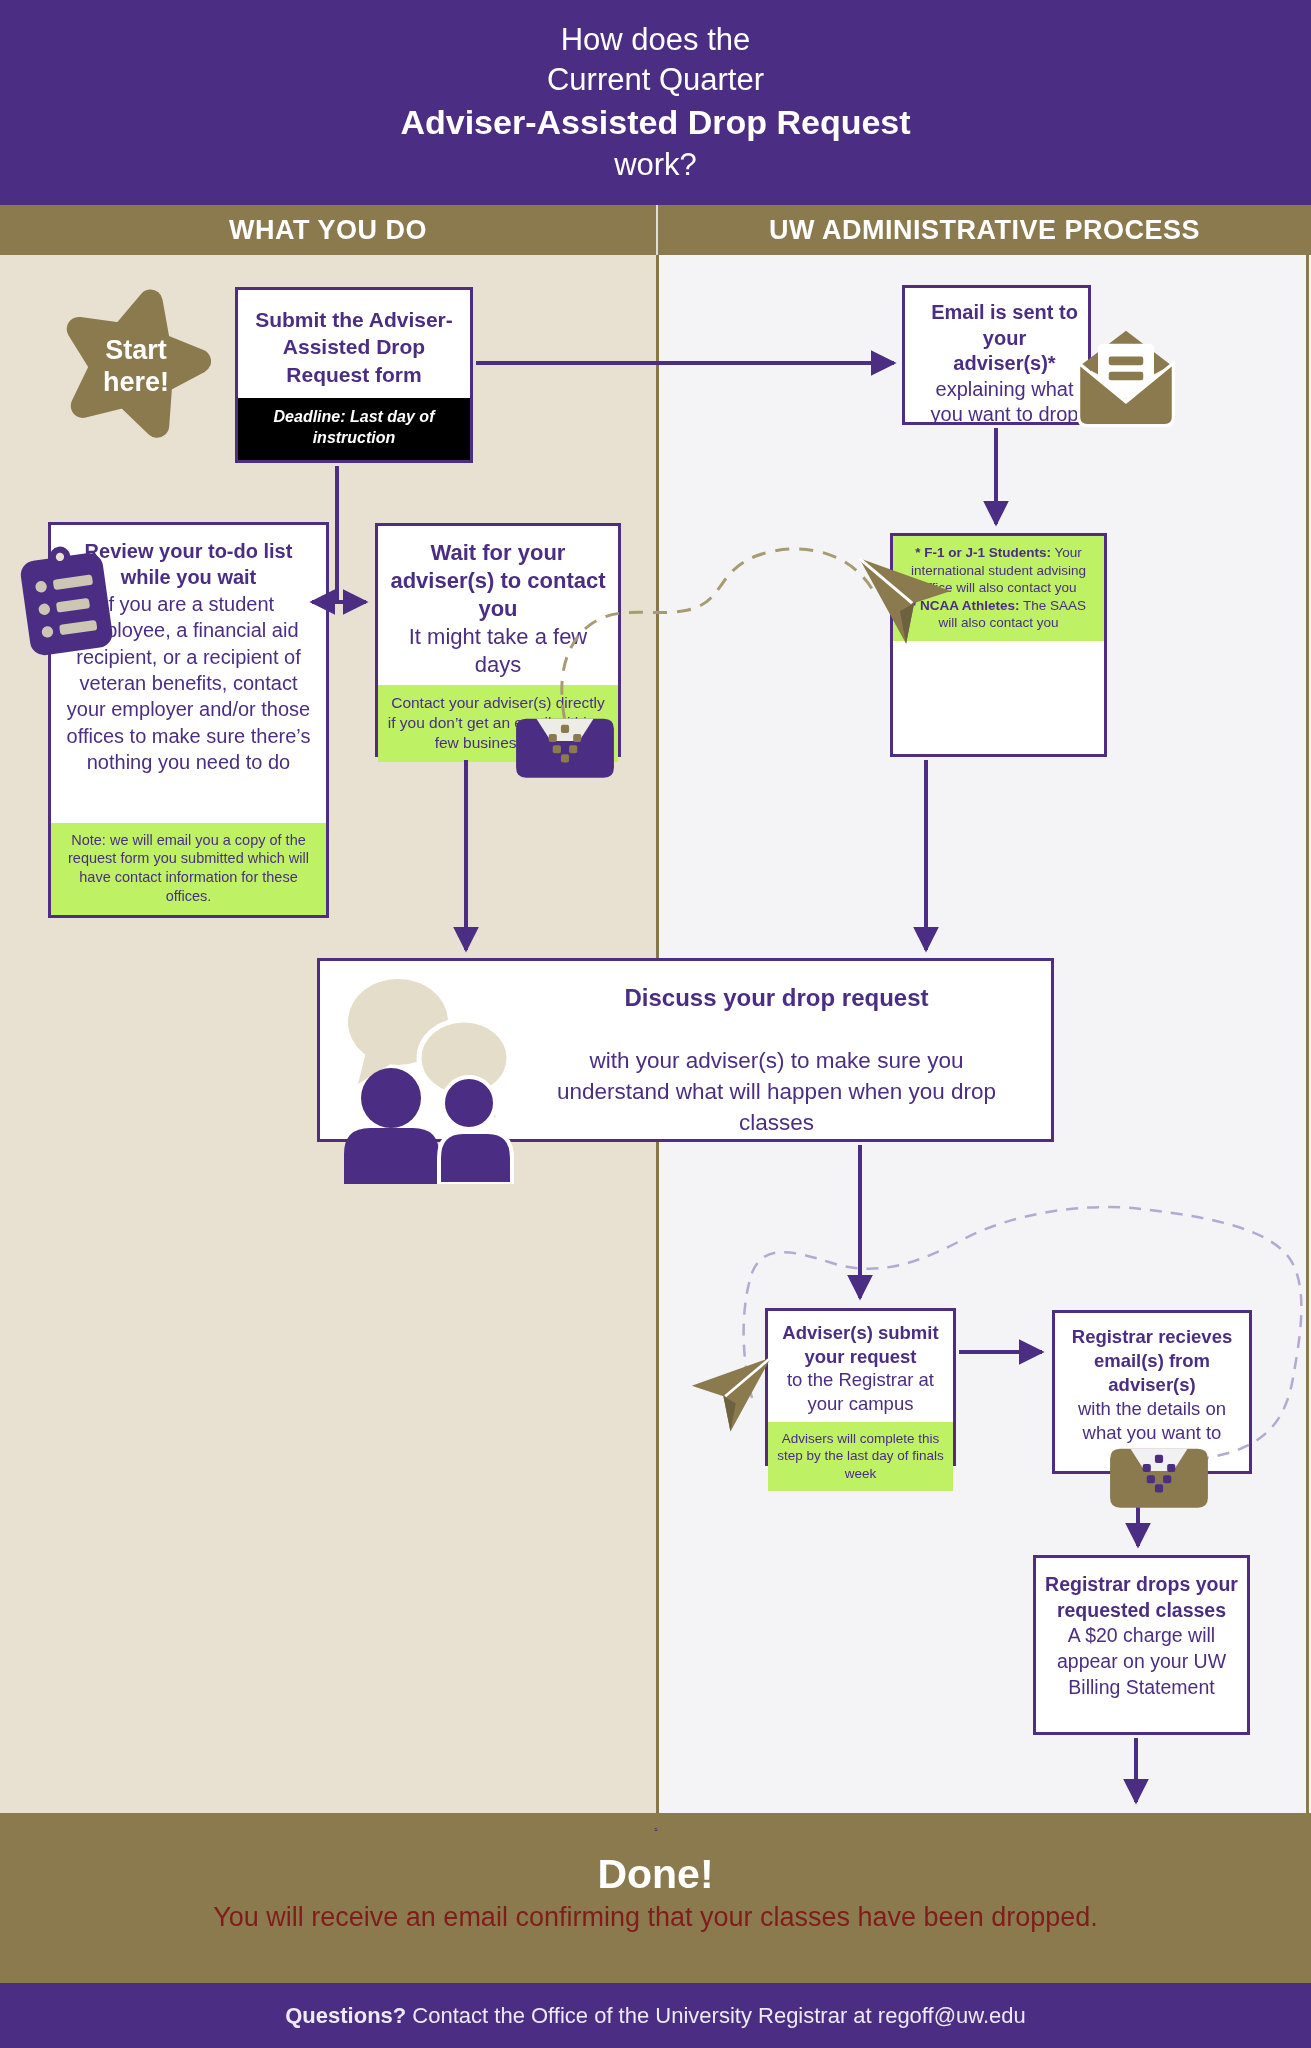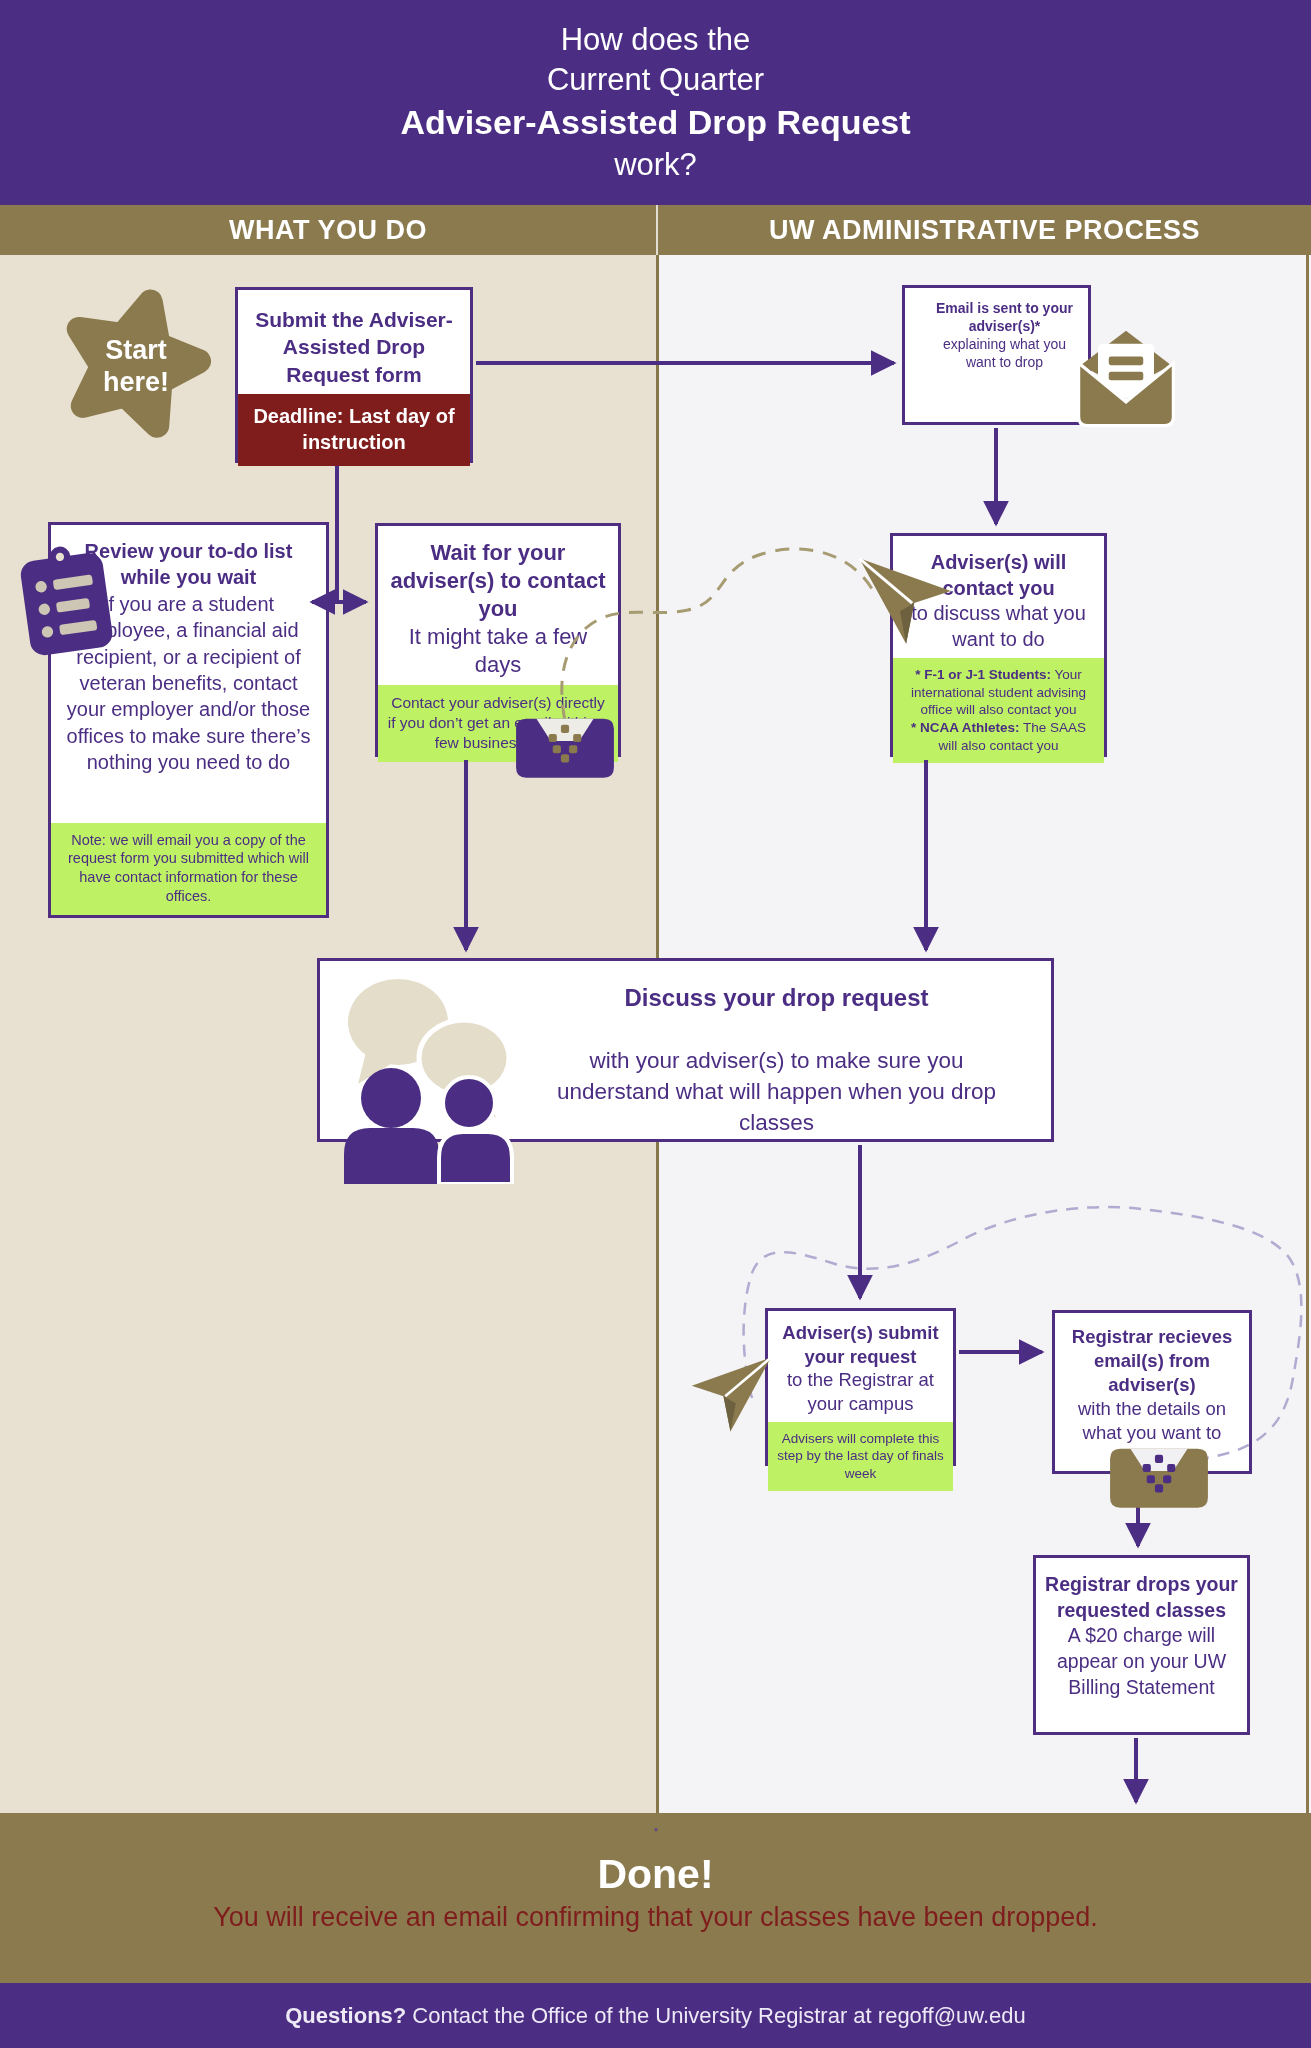--- a/index.html
+++ b/index.html
@@ -21,23 +21,23 @@
   #doneband{position:absolute;left:0;top:1813px;width:1311px;height:170px;background:#8a7a4e;}
   #footband{position:absolute;left:0;top:1983px;width:1311px;height:65px;background:#4b2e83;}
   
   .box{position:absolute;background:#fff;border:3px solid #4f2d80;box-sizing:border-box;
        display:flex;flex-direction:column;text-align:center;z-index:2;}
   .box .main{flex:1;padding:12px 8px 6px;}
   .box .note{background:#bef264;padding:8px 9px 9px;font-size:14px;line-height:1.3;}
   .t{font-weight:700;}
   #submit-box{left:235px;top:287px;width:238px;height:176px;}
   #submit-box .main{font-size:21px;line-height:1.3;font-weight:700;padding-top:16px;}
-  #submit-box .deadline{background:#7f1d1d;color:#fff;font-weight:700;font-size:20px;line-height:1.3;padding:9px 6px 11px;}
+  #submit-box .deadline{background:#000000;color:#fff;font-weight:700;font-size:16px;line-height:1.3;padding:9px 6px 11px;font-style:italic;}
   #email-box{left:902px;top:285px;width:189px;height:140px;}
-  #email-box .main{font-size:14px;line-height:1.28;margin-left:16px;}
+  #email-box .main{font-size:20px;line-height:1.28;margin-left:16px;}
   #review-box{left:48px;top:522px;width:281px;height:396px;}
   #review-box .main{font-size:20px;line-height:1.32;padding-top:13px;}
   #review-box .note{font-size:14.5px;}
   #wait-box{left:375px;top:523px;width:246px;height:234px;align-items:flex-end;}
   #wait-box .main{font-size:22px;line-height:1.27;padding-top:13px;}
   #wait-box .note{font-size:15.5px;}
   #adviser-box{left:890px;top:533px;width:217px;height:224px;}
   #adviser-box .main{font-size:20px;line-height:1.28;padding-top:14px;}
   #adviser-box .note{font-size:13.5px;text-align:center;}
   #discuss-box{left:317px;top:958px;width:737px;height:184px;}
@@ -129,24 +129,20 @@
 
   <div class="box" id="wait-box">
     <div class="main">
       <span class="t" style="display: block;">Wait for your adviser(s) to contact you</span>
       <span>It might take a few days</span>
     </div>
     <div class="note">Contact your adviser(s) directly if you don’t get an email within a few business days</div>
   </div>
 
   <div class="box" id="adviser-box">
-    <div class="main">
-      <span class="t" style="display: block;">Adviser(s) will contact you</span>
-      <span>to discuss what you want to do</span>
-    </div>
     <div class="note">
       <b>* F-1 or J-1 Students:</b><span> Your international student advising office will also contact you</span><br>
       <b>* NCAA Athletes:</b><span> The SAAS will also contact you</span>
     </div>
   </div>
 
   <div class="box" id="discuss-box">
     <div class="main">
       <span class="t" style="display: block;">Discuss your drop request</span><br>
       <span>with your adviser(s) to make sure you understand what will happen when you drop classes</span>

